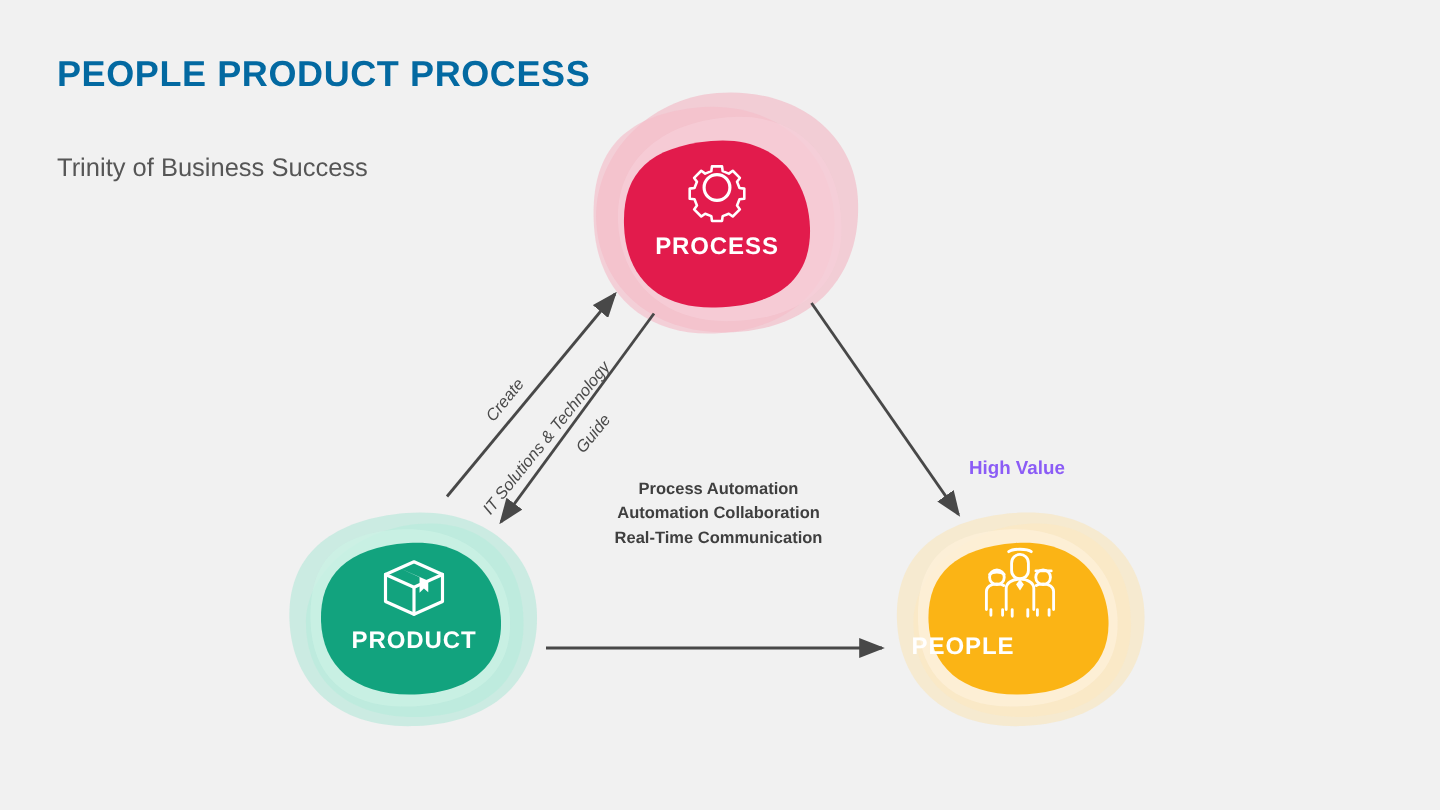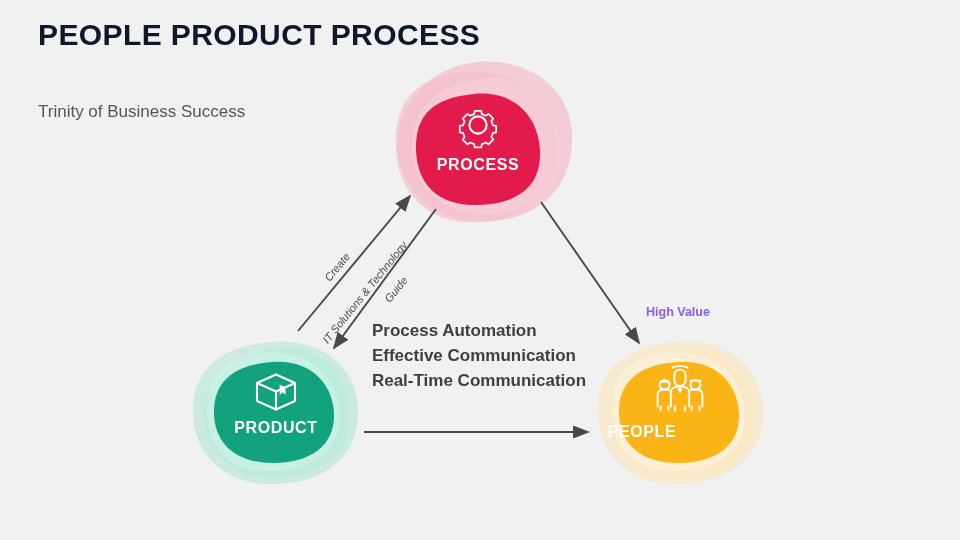--- a/index.html
+++ b/index.html
@@ -19,24 +19,24 @@
     left: 0; top: 0;
     width: 960px;
     height: 540px;
     background: #f1f1f1;
   }
 
   
   #title {
     position: absolute;
     left: 38px;
-    top: 18px;
-    font-size: 30px;
-    font-weight: bold;
-    color: #0f172a;
+    top: 36px;
+    font-size: 24px;
+    font-weight: bold;
+    color: #0369a1;
     letter-spacing: 0.4px;
     white-space: nowrap;
   }
   #subtitle {
     position: absolute;
     left: 38px;
     top: 60px;
     font-size: 17px;
     font-weight: normal;
     color: #565656;
@@ -74,22 +74,22 @@
     white-space: nowrap;
     transform-origin: 0 0;
   }
 
   
   #center-notes {
     position: absolute;
     left: 479px;
     top: 318px;
     transform: translateX(-50%);
-    text-align: left;
-    font-size: 17px;
+    text-align: center;
+    font-size: 11px;
     font-weight: bold;
     color: #3f3f3f;
     line-height: 1.48;
     white-space: nowrap;
   }
 
   
   #high-value {
     position: absolute;
     left: 646px;
@@ -246,17 +246,17 @@
   <div class="edge-label" style="left:322px; top:276px; transform: rotate(-51deg);">Create</div>
 
   <div class="edge-label" style="left:320px; top:338px; transform: rotate(-51deg);">IT Solutions &amp; Technology</div>
 
   <div class="edge-label" style="left:382px; top:297px; transform: rotate(-51deg);">Guide</div>
 
   <div id="high-value">High Value</div>
 
   <div id="center-notes">
     <div>Process Automation</div>
-    <div>Effective Communication</div>
+    <div>Automation Collaboration</div>
     <div>Real-Time Communication</div>
   </div>
 
 </div>
 
 </body></html>

